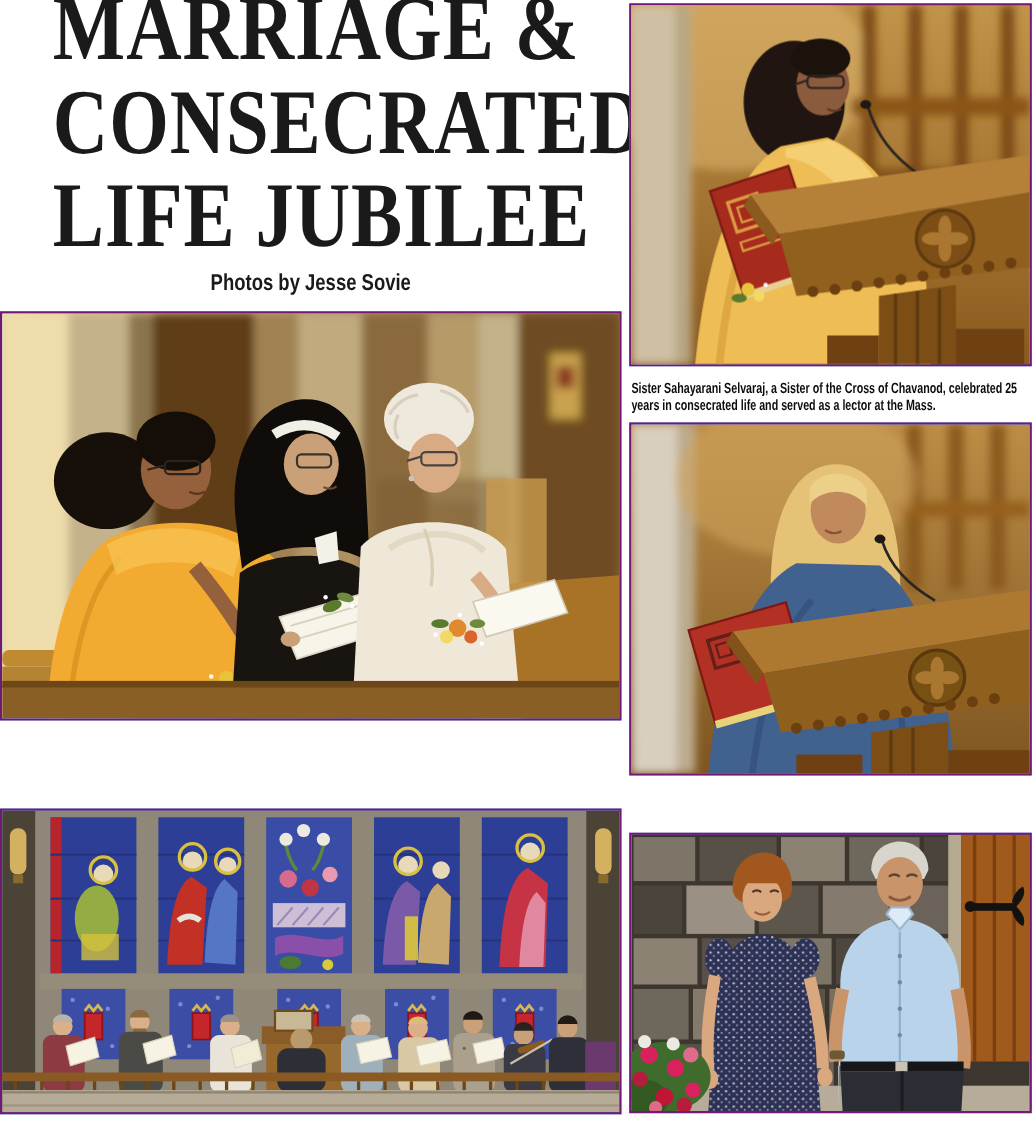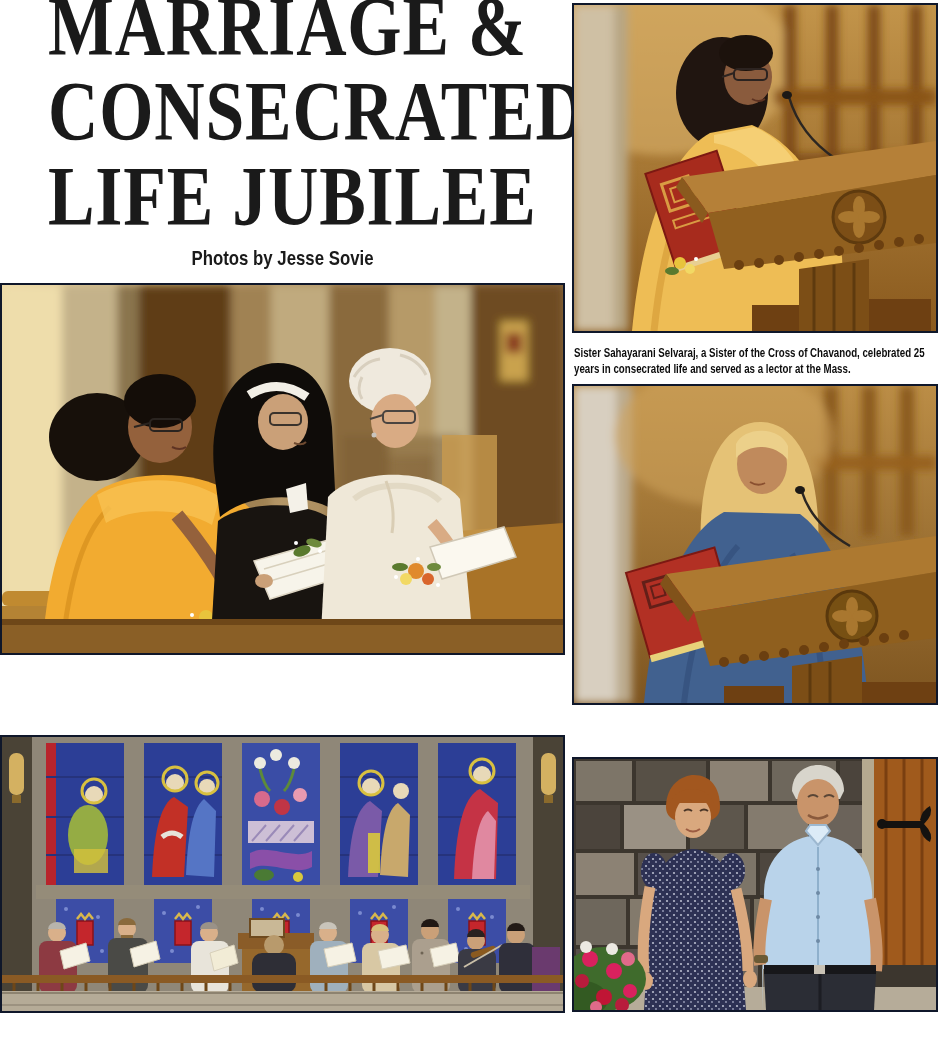--- a/index.html
+++ b/index.html
@@ -11,21 +11,21 @@
 
   .headline{position:absolute;top:-16px;left:0;width:565px;margin:0;
             font-family:"Liberation Serif","DejaVu Serif",serif;font-weight:700;
             font-size:84px;line-height:85px;text-align:center;color:#1a1a1a;letter-spacing:1px;}
   .headline span{display:block;transform:scaleX(0.83);transform-origin:50% 50%;white-space:nowrap;}
 
   .byline{position:absolute;top:246px;left:0;width:565px;text-align:center;
           font-weight:700;font-size:21px;line-height:24px;color:#1a1a1a;
           transform:scaleX(0.8);transform-origin:50% 50%;}
 
-  figure.photo{position:absolute;margin:0;border:2px solid #0f172a;background:#7dd3fc;box-sizing:border-box;}
+  figure.photo{position:absolute;margin:0;border:2px solid #701a75;background:#7dd3fc;box-sizing:border-box;}
   figure.photo svg{display:block;}
 
   .ph-l1{top:283px;left:0;width:565px;height:372px;}
   .ph-l2{top:735px;left:0;width:565px;height:278px;}
   .ph-ra{top:3px;left:0;width:366px;height:330px;}
   .ph-rb{top:384px;left:0;width:366px;height:321px;}
   .ph-rc{top:757px;left:0;width:366px;height:255px;}
 
   .caption{position:absolute;font-weight:700;font-size:13.5px;line-height:16px;color:#0d0d0d;
            transform:scaleX(0.72);transform-origin:0 0;letter-spacing:0;}

